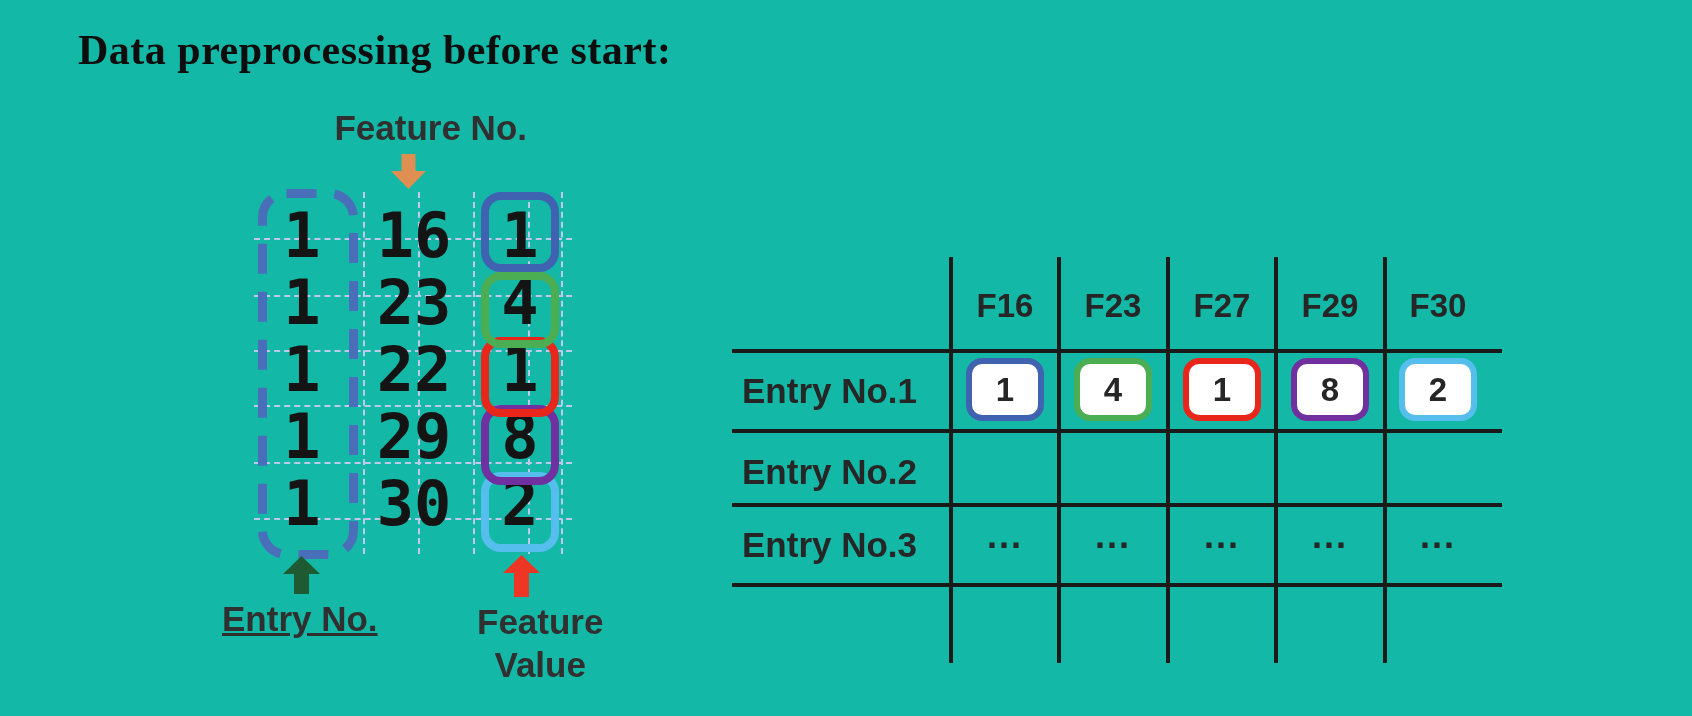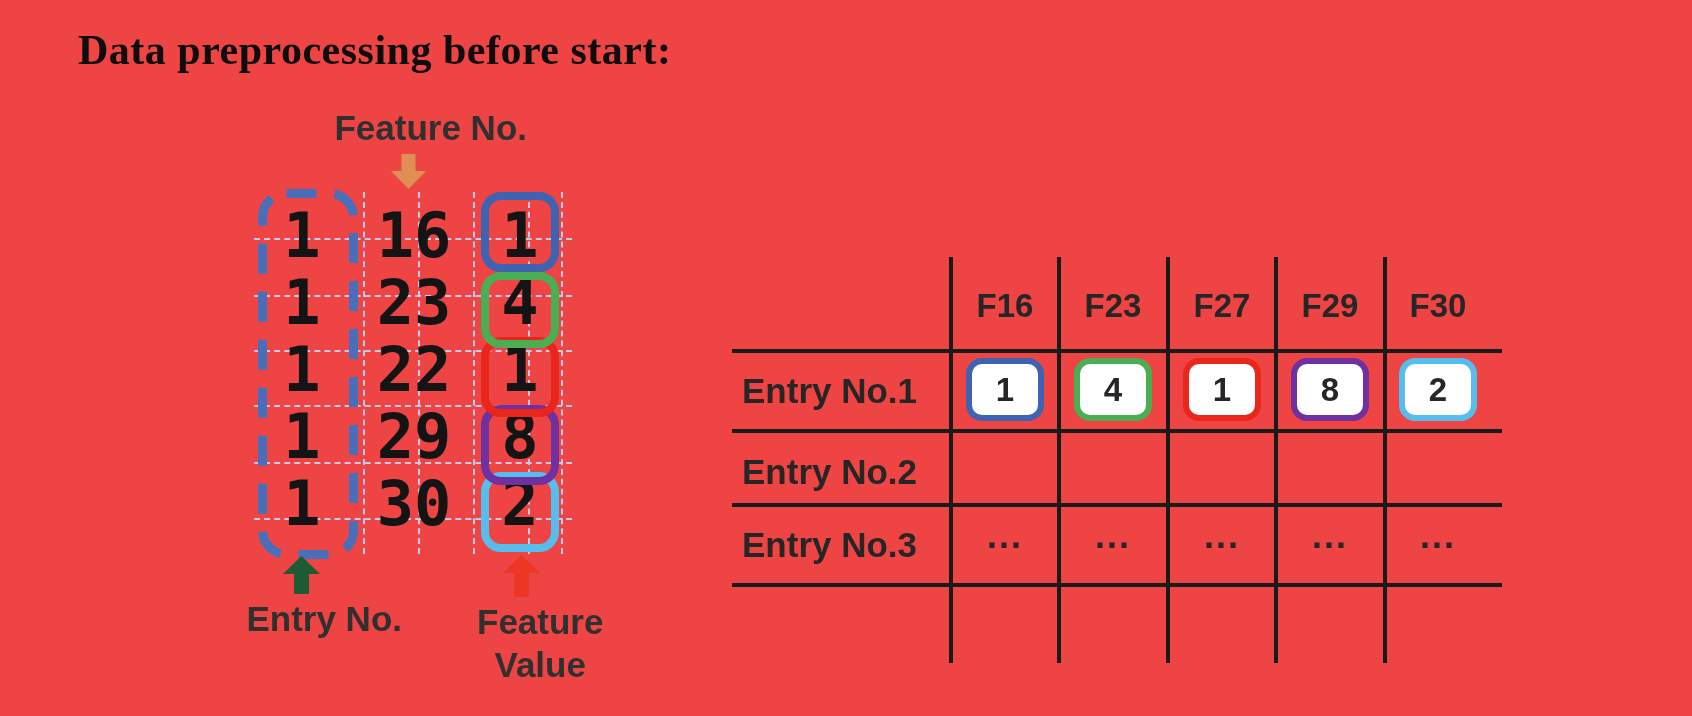--- a/index.html
+++ b/index.html
@@ -1,21 +1,21 @@
 <!DOCTYPE html>
 <html><head>
 <meta charset="utf-8">
 <style>
   * { margin: 0; padding: 0; box-sizing: border-box; }
   html, body { background: #ffffff; }
   .canvas {
     position: relative;
     width: 1692px;
     height: 716px;
-    background: #ef4444;
+    background: #14b8a6;
     overflow: hidden;
     font-family: "Liberation Sans", sans-serif;
   }
   .abs { position: absolute; }
 
   .title {
     left: 78px; top: 26px;
     font-family: "Liberation Serif", serif;
     font-weight: bold;
     font-size: 42px;
@@ -23,21 +23,21 @@
     letter-spacing: 0.5px;
   }
 
   
   .pointer-label {
     font-weight: bold;
     font-size: 35px;
     color: #303030;
   }
   .feature-no-label { left: 307px; top: 108px; width: 220px; text-align: right; }
-  .entry-no-label   { left: 222px; top: 599px; width: 180px; text-align: right; }
+  .entry-no-label   { left: 222px; top: 599px; width: 180px; text-align: left; text-decoration: underline; }
   .feature-value-label { left: 477px; top: 600px; text-align: center; line-height: 43px; }
 
   .gridline-h {
     left: 254px; width: 318px; height: 0;
     border-top: 2px dashed #bfc9ea;
   }
   .gridline-v {
     top: 192px; height: 362px; width: 0;
     border-left: 2px dashed #bfc9ea;
   }

